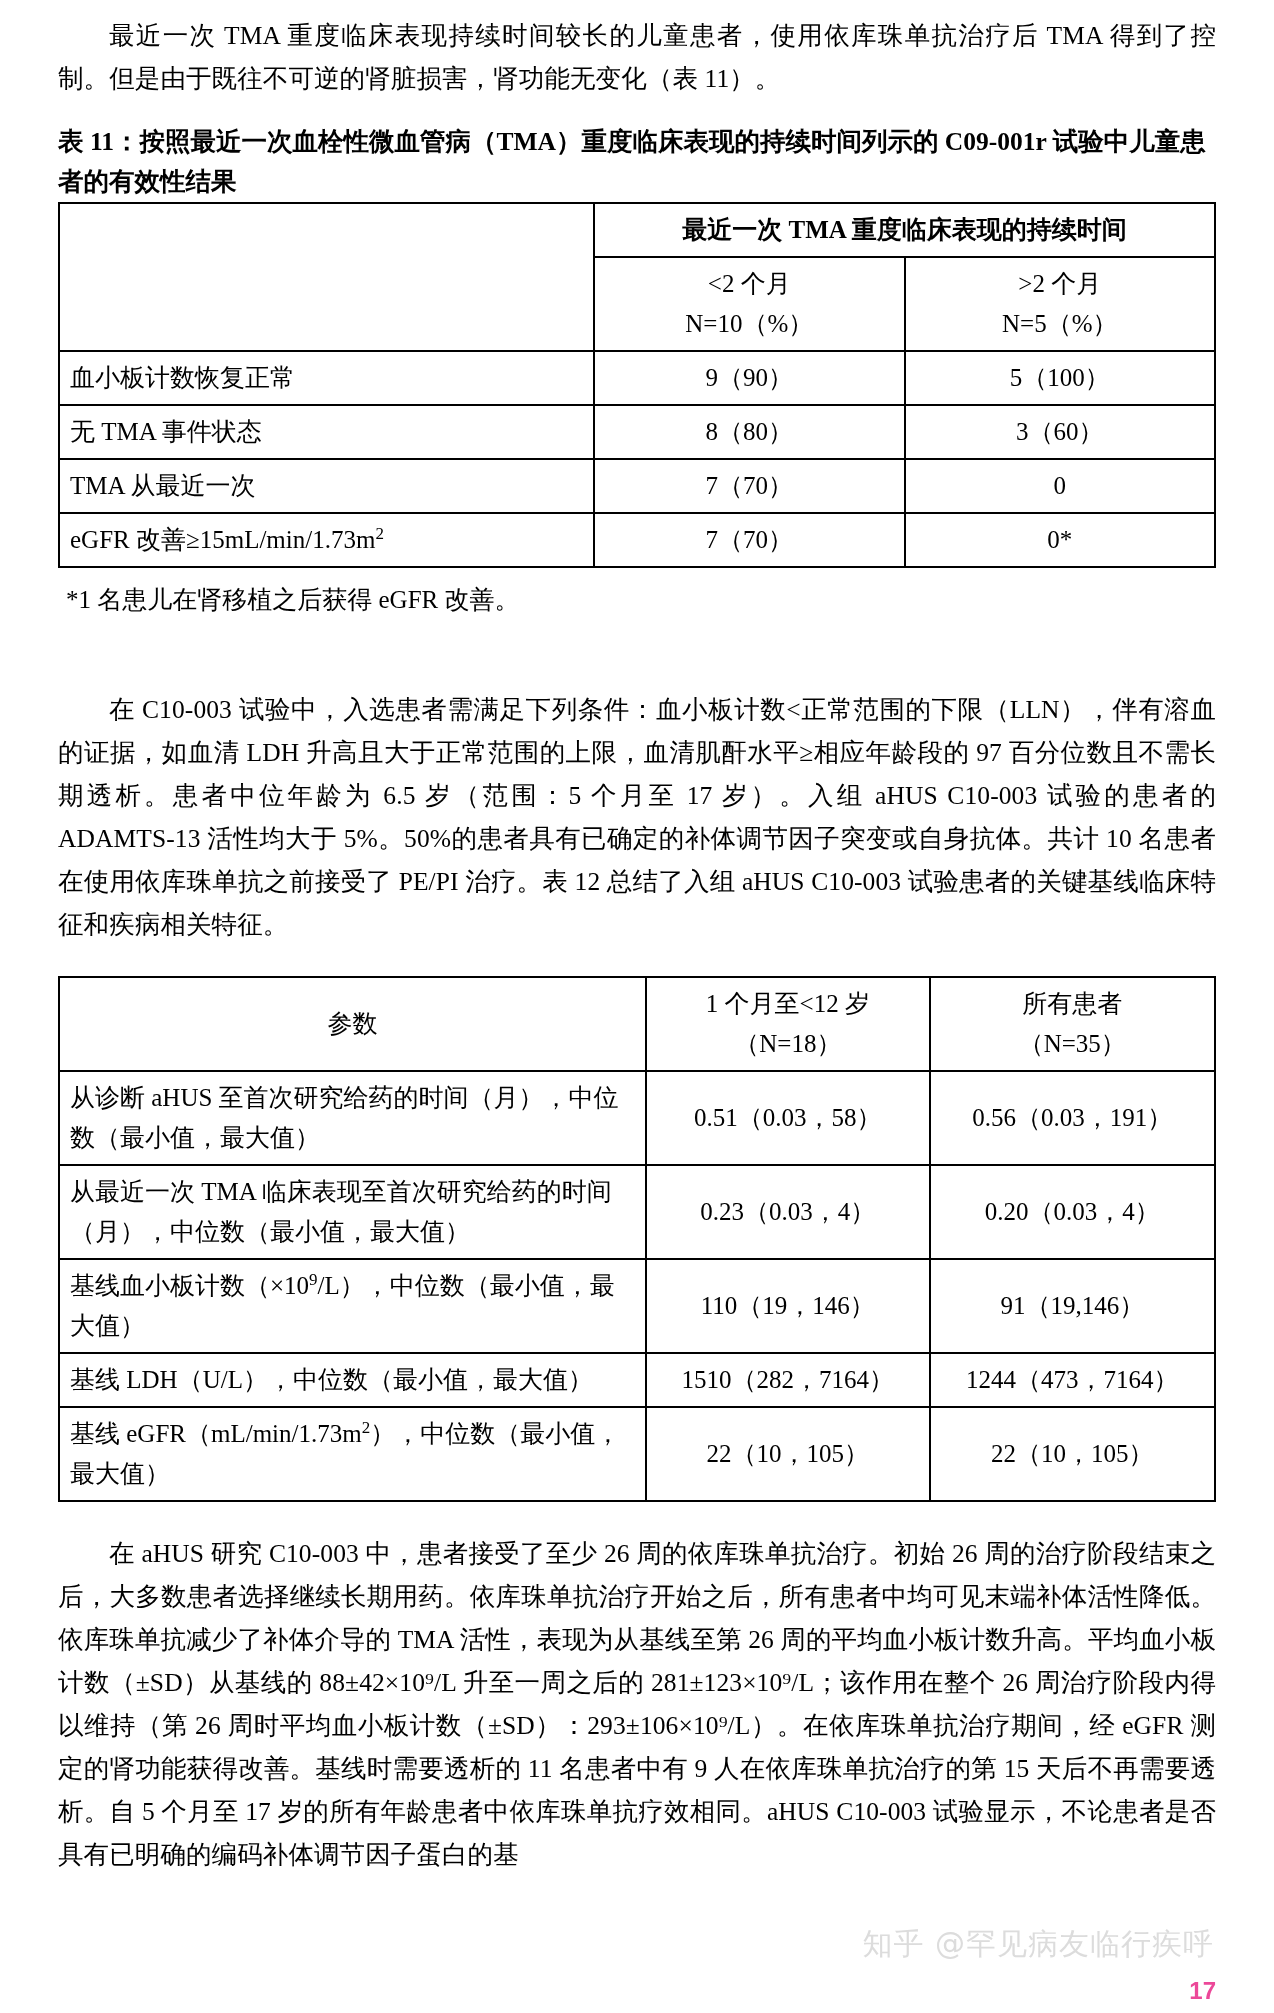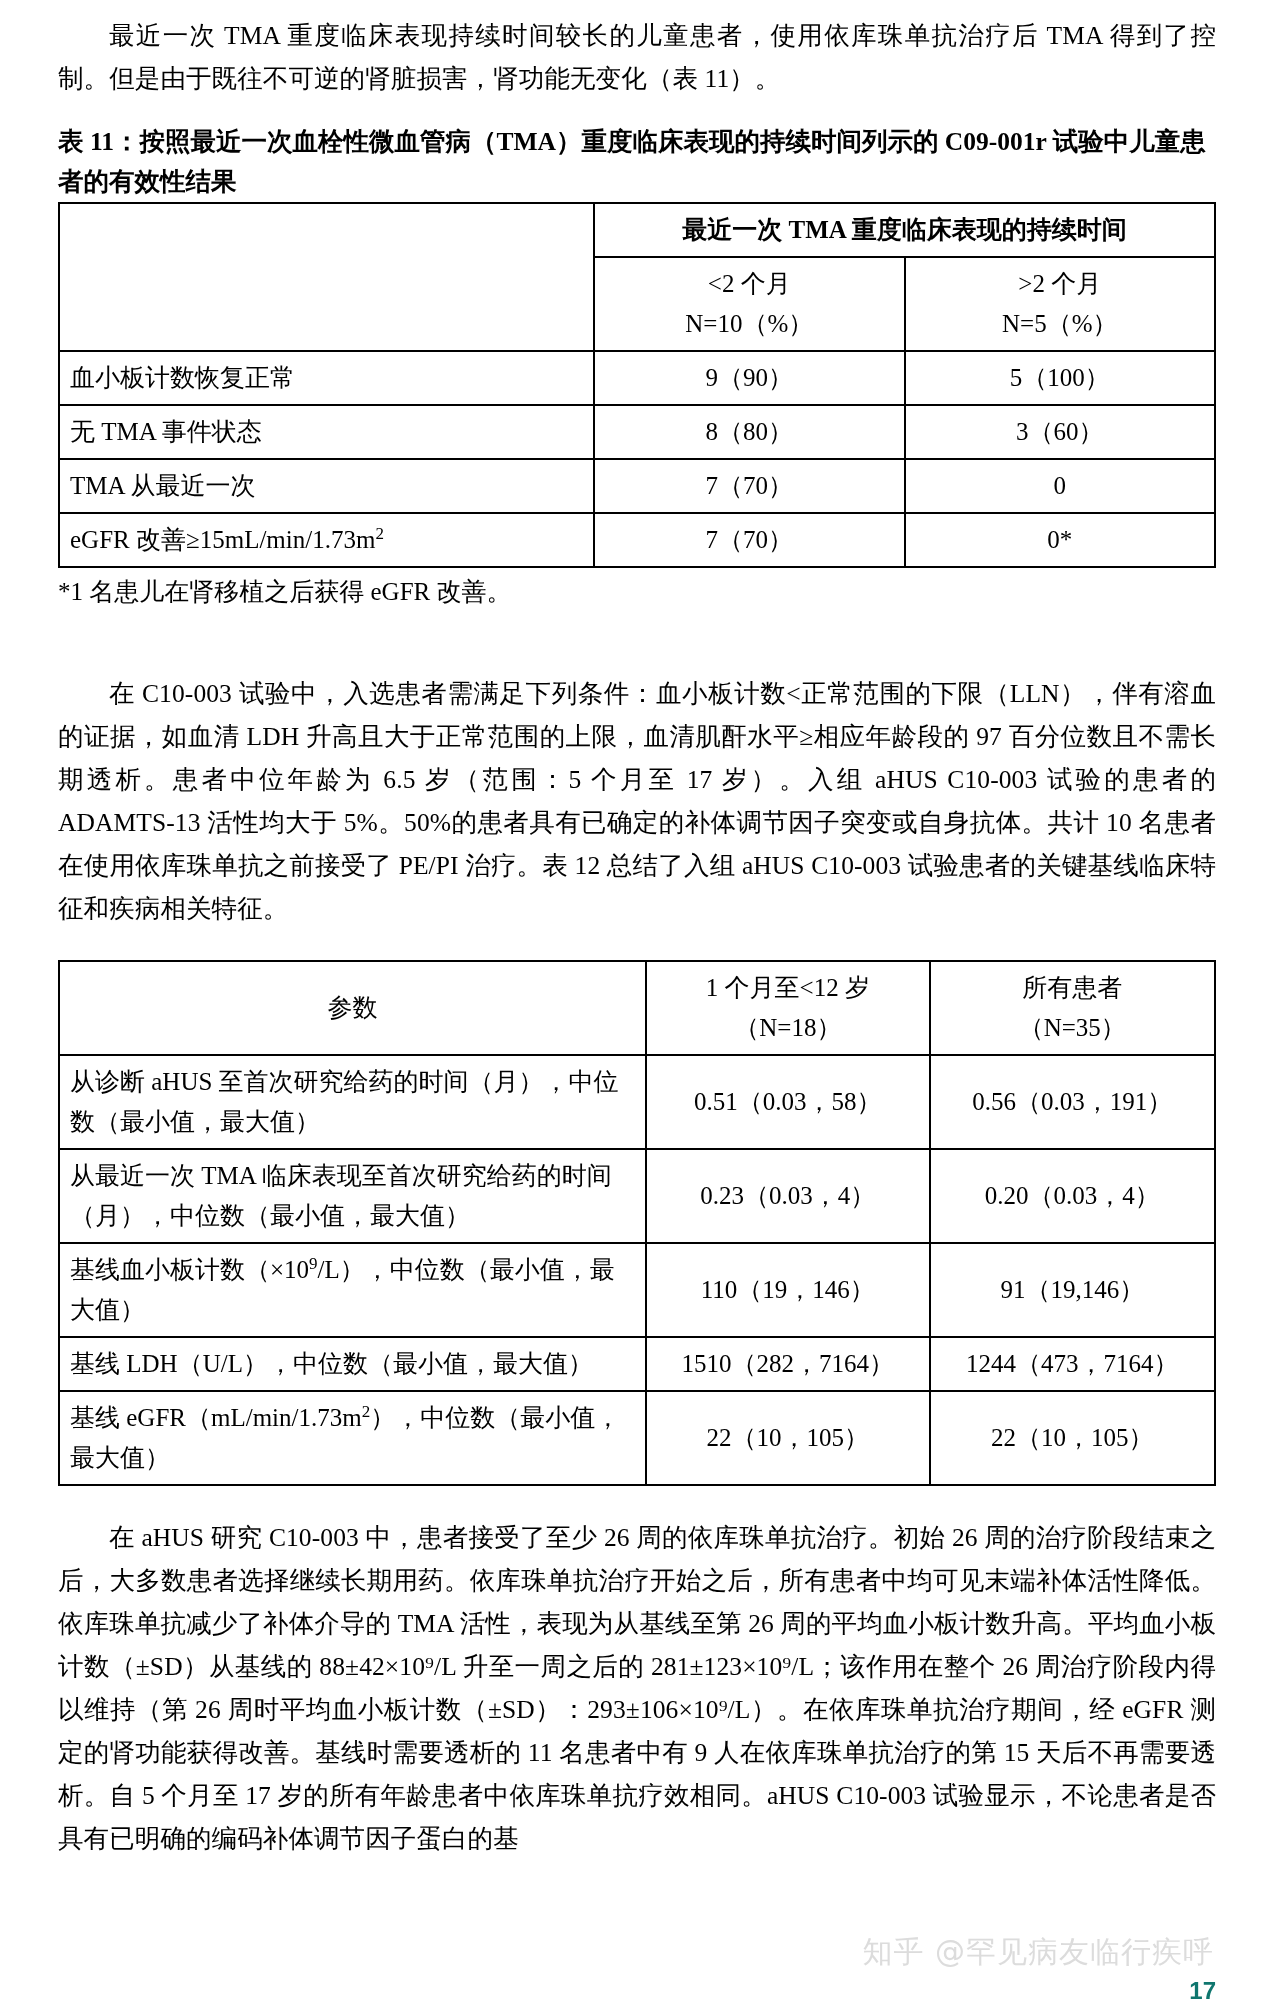--- a/index.html
+++ b/index.html
@@ -88,49 +88,49 @@
     line-height: 41px;
   }
   .t12 td.lbl {
     text-align: justify;
     text-justify: inter-ideograph;
   }
 
   .footnote {
     font-size: 25px;
     line-height: 40px;
-    margin: 0;
+    margin: 8px;
     padding-top: 4px;
   }
 
   sup {
     font-size: 0.68em;
     vertical-align: super;
     line-height: 0;
   }
 
   .watermark {
     position: absolute;
     right: 60px;
-    bottom: 40px;
+    bottom: 48px;
     font-family: "DejaVu Sans", "Liberation Sans", sans-serif;
     font-size: 30px;
     color: #dcdcdc;
     letter-spacing: 1px;
     white-space: nowrap;
     user-select: none;
   }
   .page-number {
     position: absolute;
     right: 58px;
     bottom: 8px;
     font-size: 24px;
     font-family: "Liberation Sans", sans-serif;
     font-weight: bold;
-    color: #0f766e;
+    color: #ec4899;
   }
 </style>
 </head>
 <body>
 
 <div class="page">
   <div class="content">
 
     <p class="para indent">最近一次 TMA 重度临床表现持续时间较长的儿童患者，使用依库珠单抗治疗后 TMA 得到了控制。但是由于既往不可逆的肾脏损害，肾功能无变化（表 11）。</p>
 

